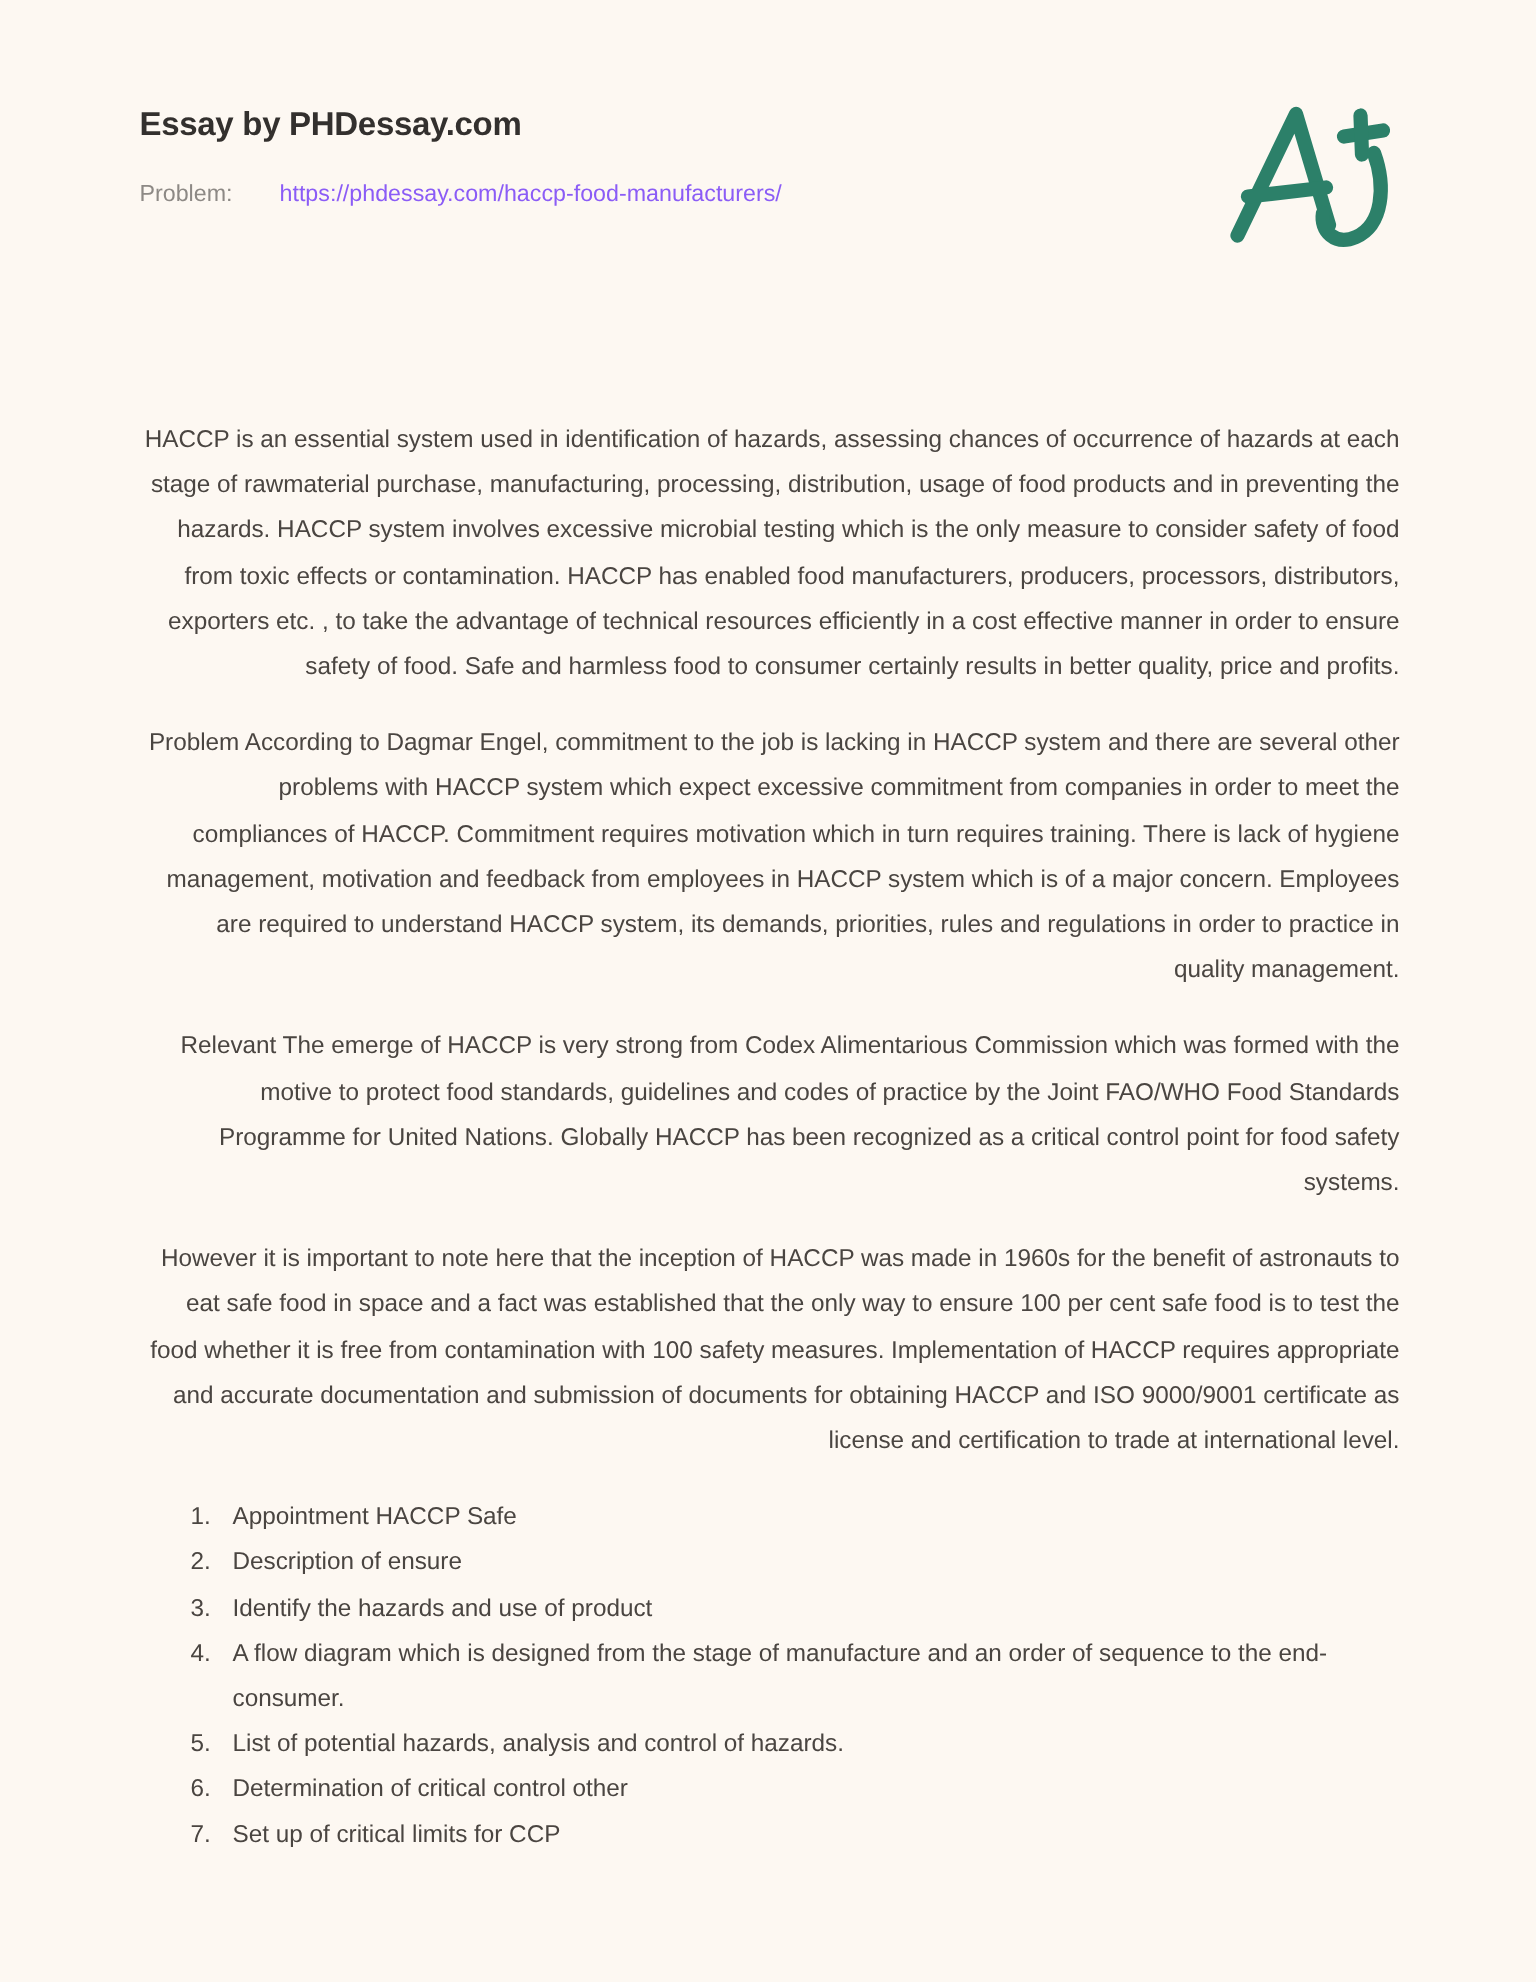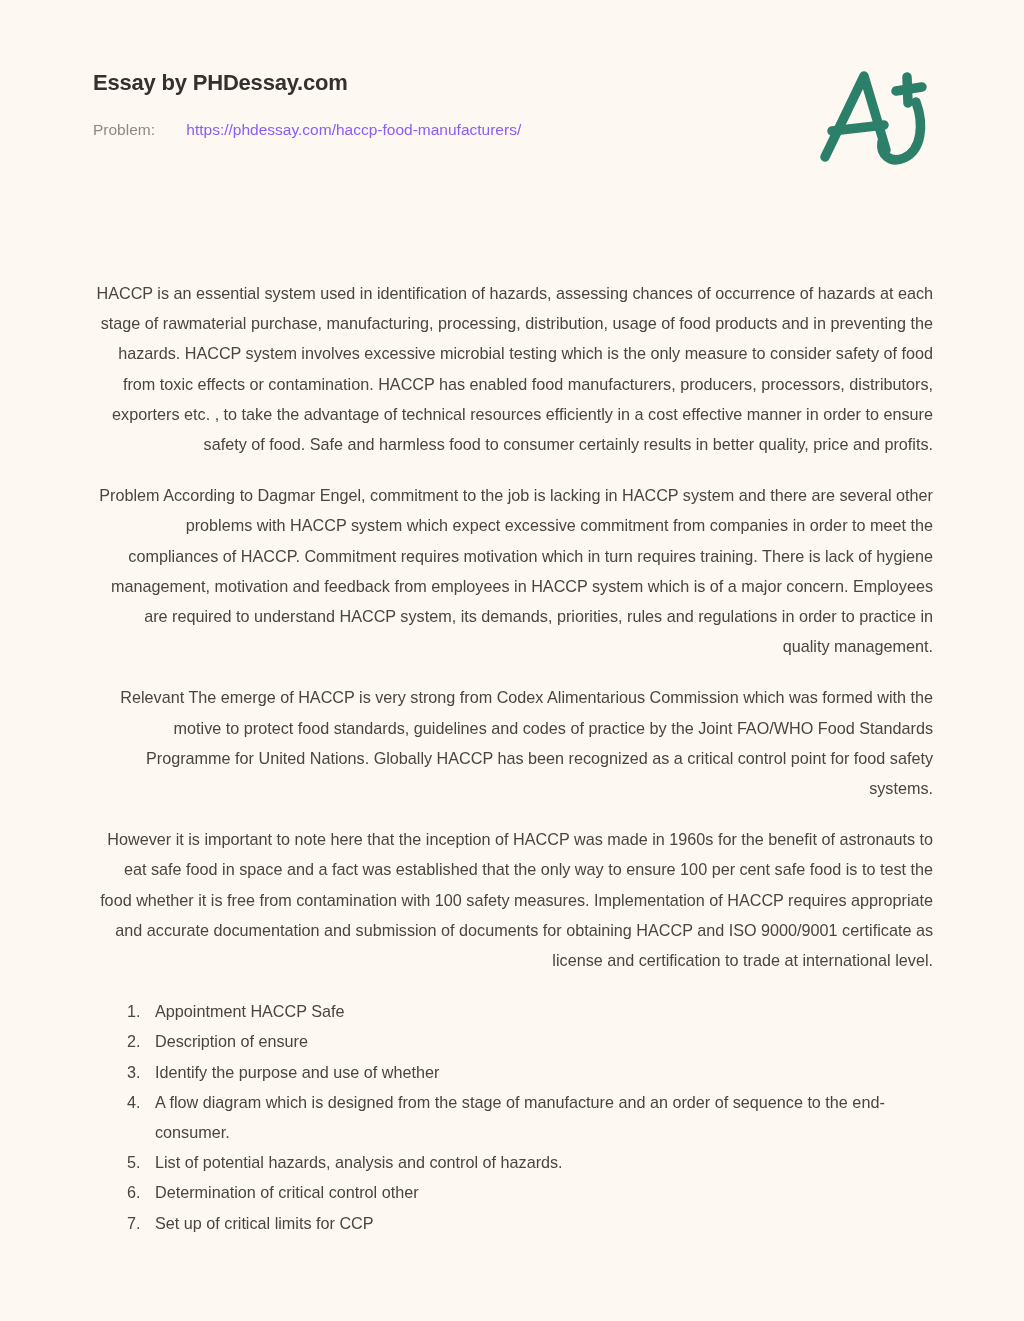--- a/index.html
+++ b/index.html
@@ -152,21 +152,21 @@
 
 
     <p class="para">Relevant The emerge of HACCP is very strong from Codex Alimentarious Commission which was formed with the motive to protect food standards, guidelines and codes of practice by the Joint FAO/WHO Food Standards Programme for United Nations. Globally HACCP has been recognized as a critical control point for food safety systems.</p>
 
     <p class="para">However it is important to note here that the inception of HACCP was made in 1960s for the benefit of astronauts to eat safe food in space and a fact was established that the only way to ensure 100 per cent safe food is to test the food whether it is free from contamination with 100 safety measures. Implementation of HACCP requires appropriate and accurate documentation and submission of documents for obtaining HACCP and ISO 9000/9001 certificate as license and certification to trade at international level.</p>
 
 
     <ol class="steps">
       <li>Appointment HACCP Safe</li>
       <li>Description of ensure</li>
-      <li>Identify the purpose and use of whether</li>
+      <li>Identify the hazards and use of product</li>
       <li>A flow diagram which is designed from the stage of manufacture and an order of sequence to the end-consumer.</li>
       <li>List of potential hazards, analysis and control of hazards.</li>
       <li>Determination of critical control other</li>
       <li>Set up of critical limits for CCP</li>
 
     </ol>
 
   </div>
 
 </div>

